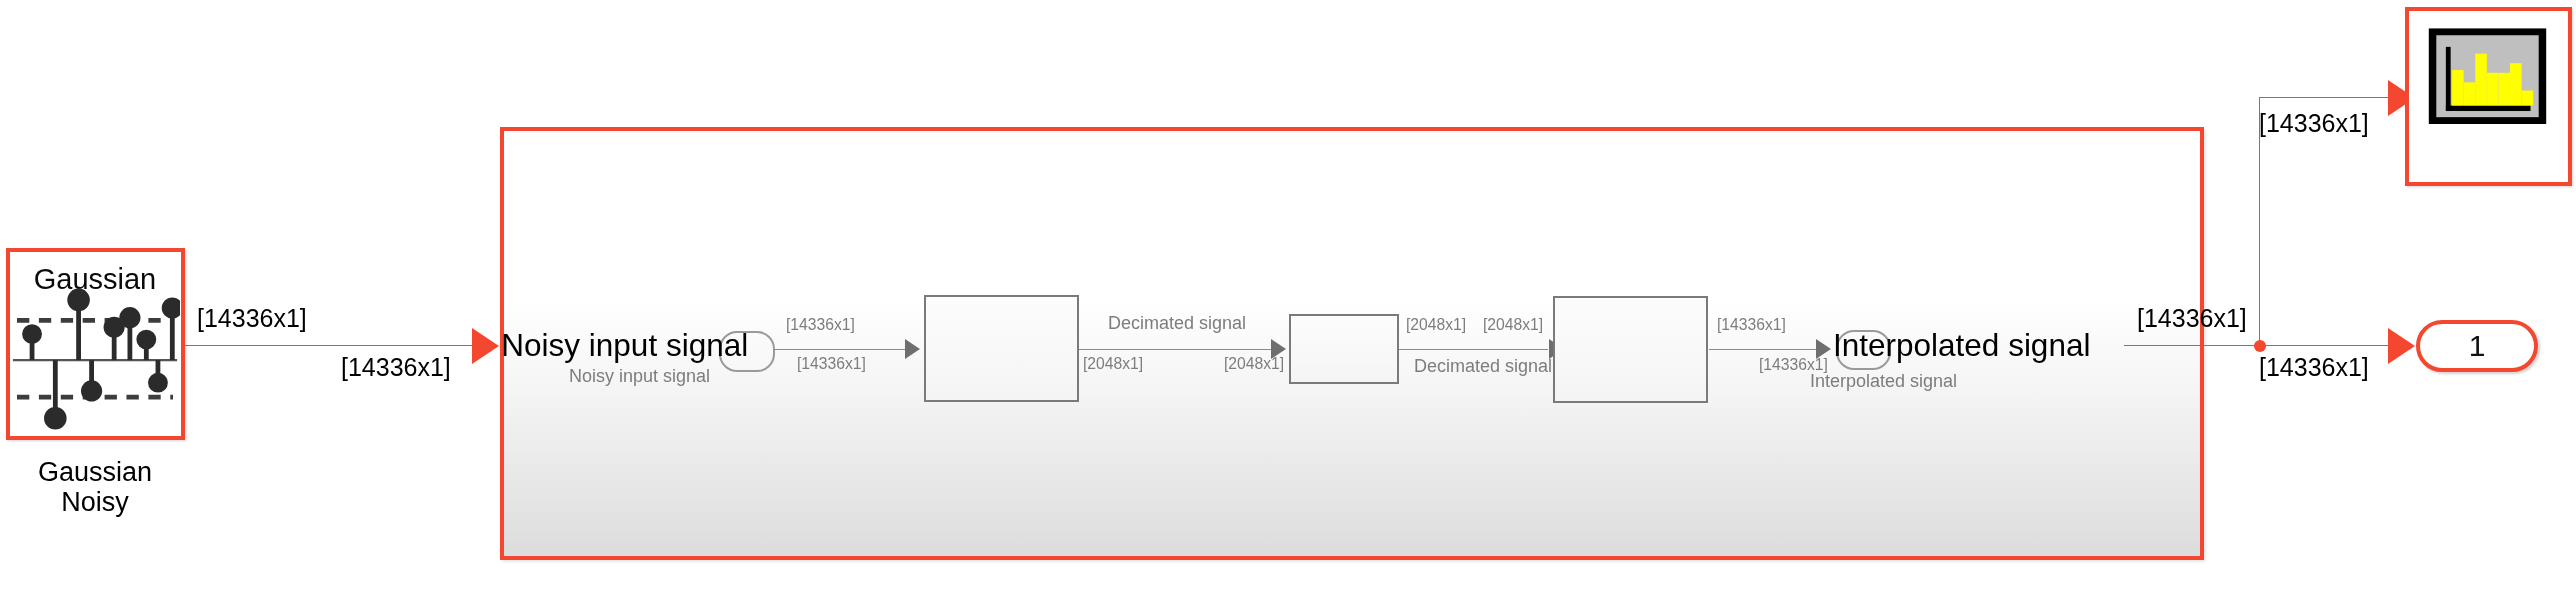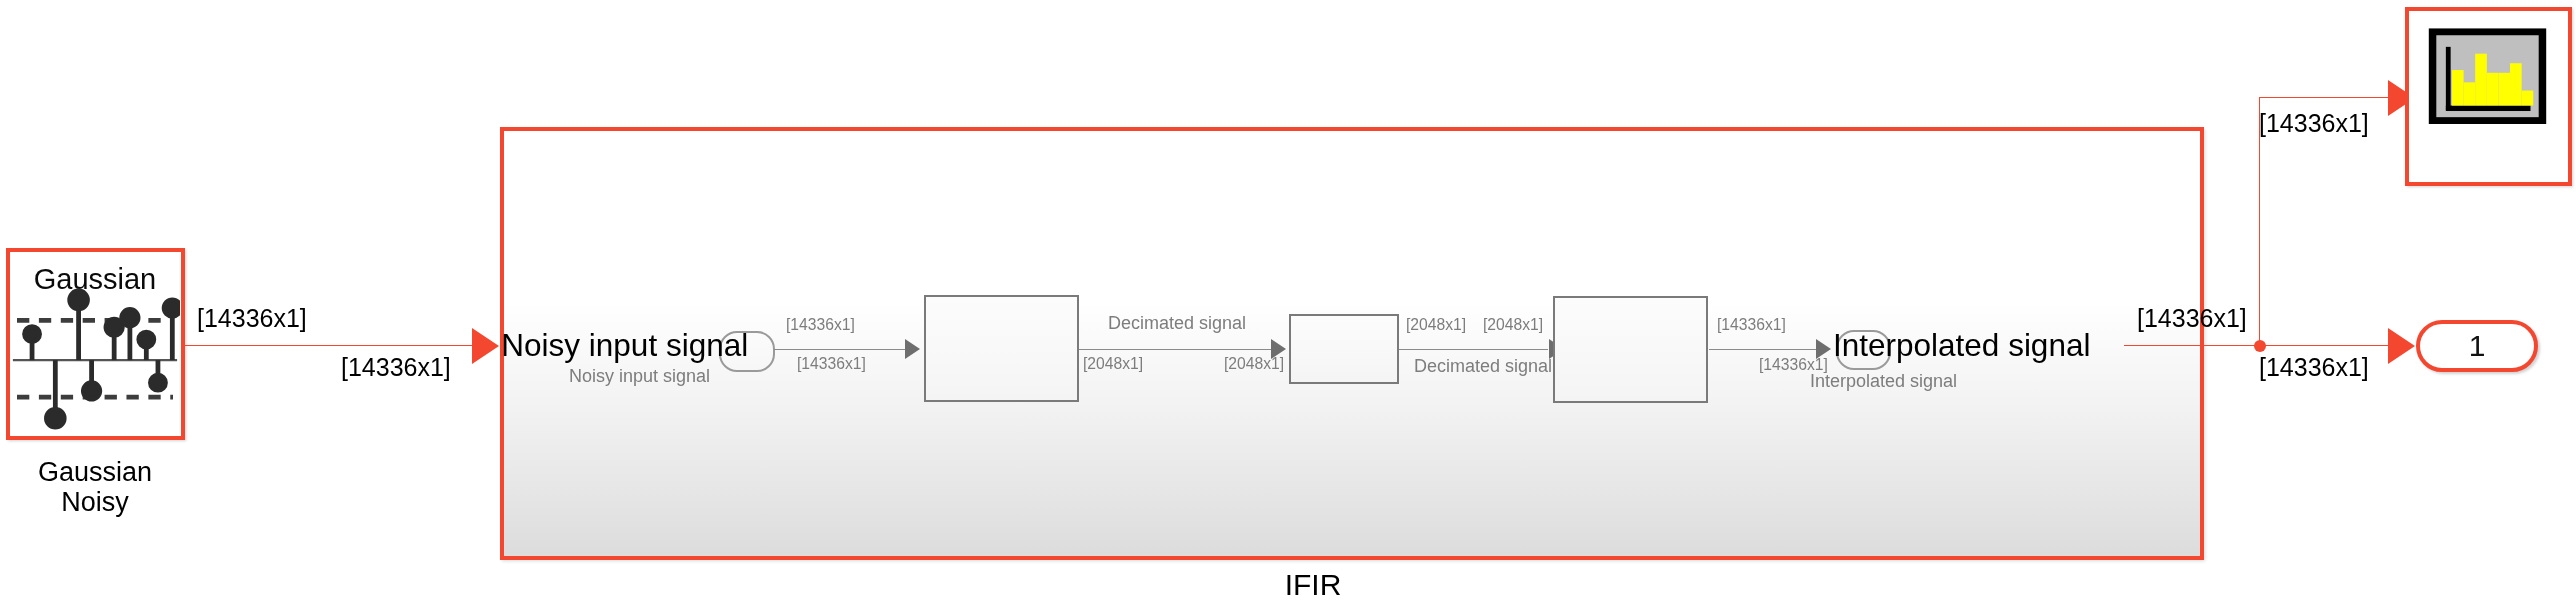--- a/index.html
+++ b/index.html
@@ -189,21 +189,20 @@
     <div class="wire-gray-h" style="left:1205px;top:218px;width:107px;"></div>
     <div class="arrow-gray" style="left:1312px;top:208px;"></div>
     <div class="dimlabel-sm" style="left:1213px;top:186px;">[14336x1]</div>
     <div class="dimlabel-sm" style="left:1255px;top:226px;">[14336x1]</div>
 
     <div class="port-round" style="left:1332px;top:199px;width:55px;height:40px;"></div>
     <div class="biglabel" style="left:1329px;top:199px;">Interpolated signal</div>
     <div class="signame" style="left:1306px;top:241px;">Interpolated signal</div>
   </div>
 
-  <div class="ifir-caption" style="left:500px;">IFIR</div>
 
   <div class="wire-red-h" style="left:2124px;top:345px;width:270px;"></div>
   <div class="arrow-red" style="left:2388px;top:328px;"></div>
 
   <div class="dimlabel" style="left:2137px;top:306px;">[14336x1]</div>
   <div class="dimlabel" style="left:2259px;top:355px;">[14336x1]</div>
 
   <div class="wire-red-v" style="left:2259px;top:98px;height:248px;"></div>
   <div class="wire-red-h" style="left:2259px;top:97px;width:136px;"></div>
   <div class="arrow-red" style="left:2388px;top:80px;"></div>

